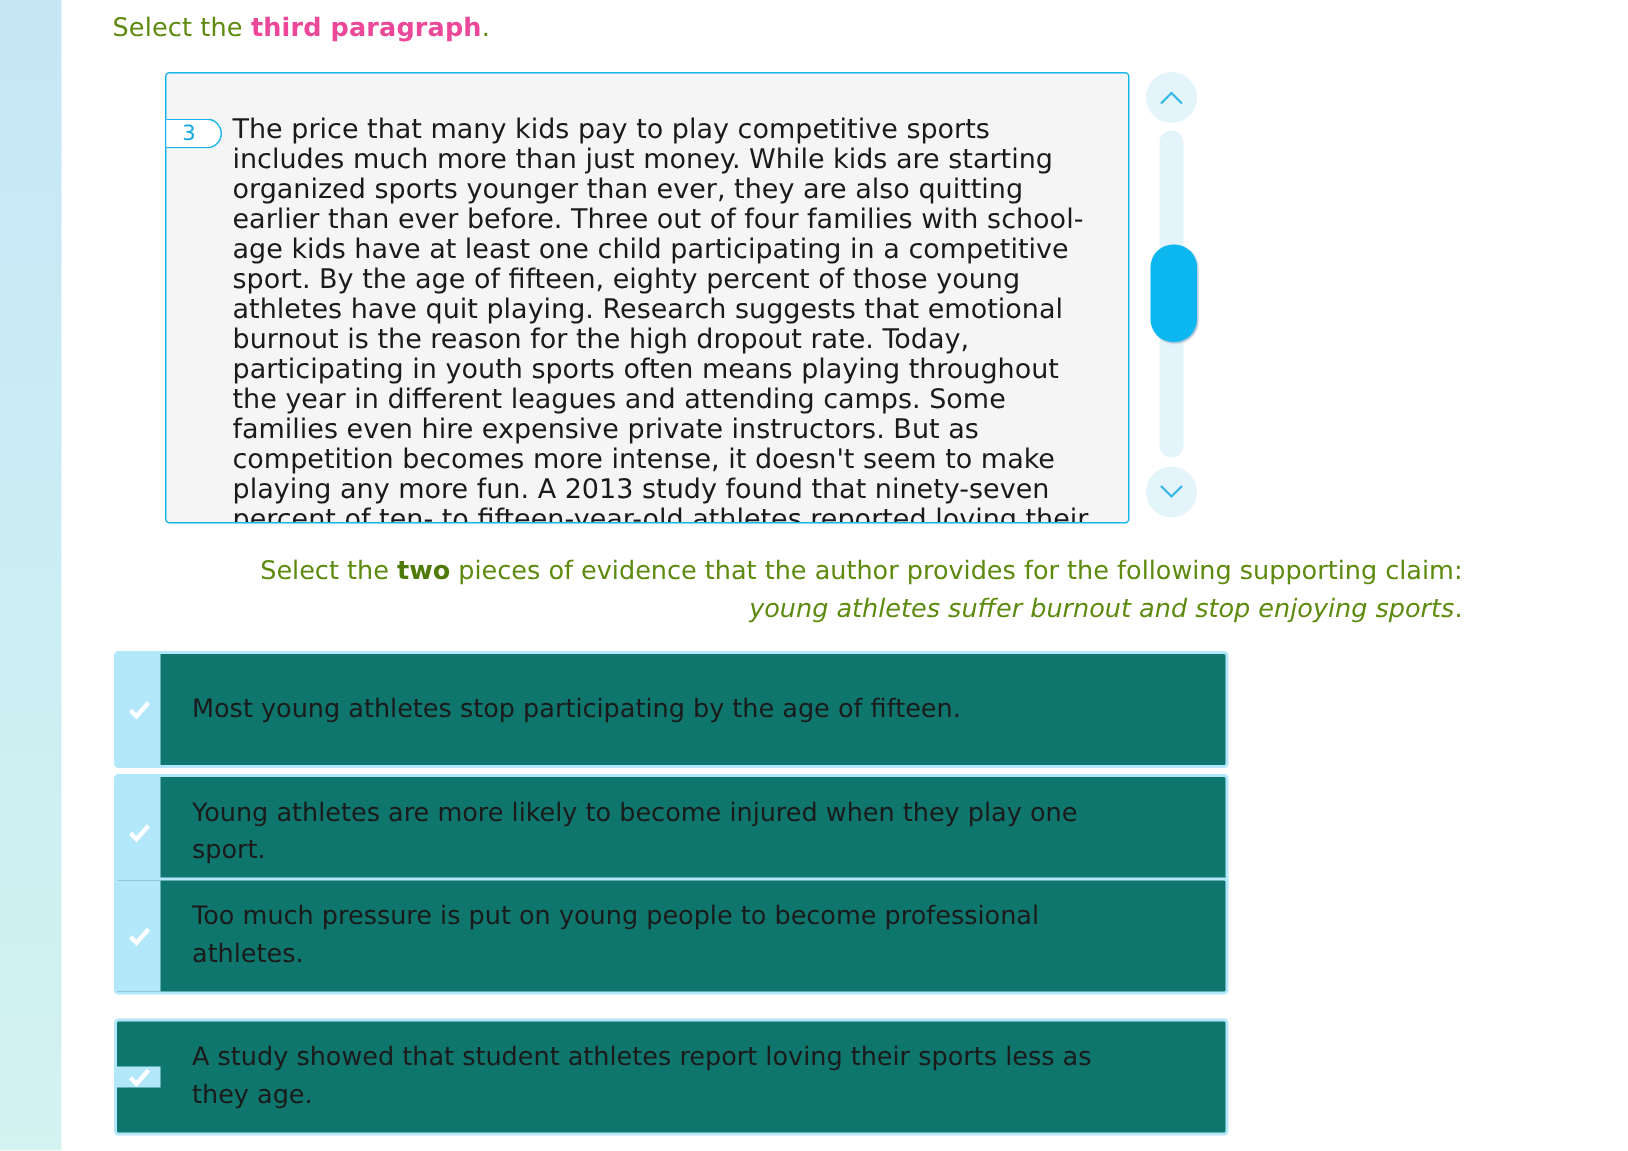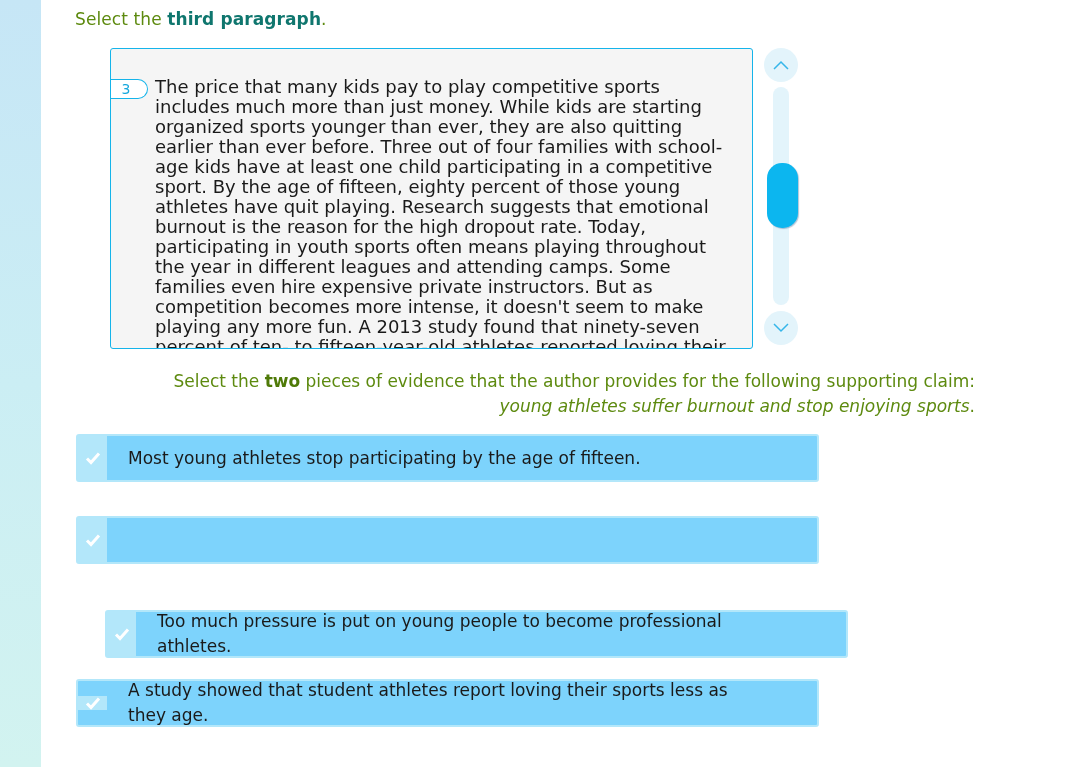--- a/index.html
+++ b/index.html
@@ -8,21 +8,21 @@
 
     .sidebar {
       position: absolute; left: 0; top: 0; width: 41px; height: 767px;
       background: linear-gradient(to bottom, #c6e6f6 0%, #cbeef4 50%, #d2f3f0 100%);
     }
 
     .prompt {
       position: absolute; left: 75px; top: 9px;
       font-size: 17px; color: #5d8a0f; letter-spacing: 0.1px;
     }
-    .prompt b { font-weight: bold; color: #0f766e; text-align: right; }
+    .prompt b { font-weight: bold; color: #ec4899; text-align: right; }
 
     .passage-box {
       position: absolute; left: 110px; top: 48px; width: 643px; height: 301px;
       border: 1px solid #15b4ea; border-radius: 3px; background: #f5f5f5;
       overflow: hidden;
     }
     .para-num {
       position: absolute; left: -1px; top: 30px; width: 38px; height: 20px;
       border: 1px solid #15b4ea; border-left: none; border-radius: 0 10px 10px 0;
       background: #ffffff; color: #15a7dc; font-size: 14px;
@@ -50,22 +50,22 @@
     }
 
     .question {
       position: absolute; left: 75px; top: 369px; width: 900px;
       font-size: 17px; line-height: 25px; color: #5d8a0f; text-align: right;
     }
     .question b { font-weight: bold; color: #4f7a08; }
     .question i { }
 
     .option {
-      position: absolute; left: 76px; width: 743px; height: 48px;
-      border: 2px solid #b3e7fa; border-radius: 3px; background: #7dd3fc;
+      position: absolute; left: 76px; width: 743px; height: 78px;
+      border: 2px solid #b3e7fa; border-radius: 3px; background: #0f766e;
       display: flex; align-items: stretch;
     }
     .option .check-col {
       width: 29px; background: #b3e7fa; display: flex; align-items: center; justify-content: center;
       flex-shrink: 0;
     }
     .option .opt-text {
       flex: 1; display: flex; align-items: center; padding-left: 21px; padding-right: 50px;
       font-size: 17px; line-height: 25px; color: #1a1a1a;
     }
@@ -105,23 +105,24 @@
   </div>
   <div class="opt-text">Most young athletes stop participating by the age of fifteen.</div>
 </div>
 
 <div class="option" style="top:516px;">
   <div class="check-col">
     <svg width="16" height="14" viewBox="0 0 16 14">
         <path d="M2 7.5 L6 11.5 L14 2.5" fill="none" stroke="#ffffff" stroke-width="3"></path>
       </svg>
   </div>
+  <div class="opt-text">Young athletes are more likely to become injured when they play one sport.</div>
 </div>
 
-<div class="option" style="top:610px;margin-left:29px;">
+<div class="option" style="top:585px;">
   <div class="check-col">
     <svg width="16" height="14" viewBox="0 0 16 14">
         <path d="M2 7.5 L6 11.5 L14 2.5" fill="none" stroke="#ffffff" stroke-width="3"></path>
       </svg>
   </div>
   <div class="opt-text">Too much pressure is put on young people to become professional athletes.</div>
 </div>
 
 <div class="option" style="top:679px;align-items:center;">
   <div class="check-col">

